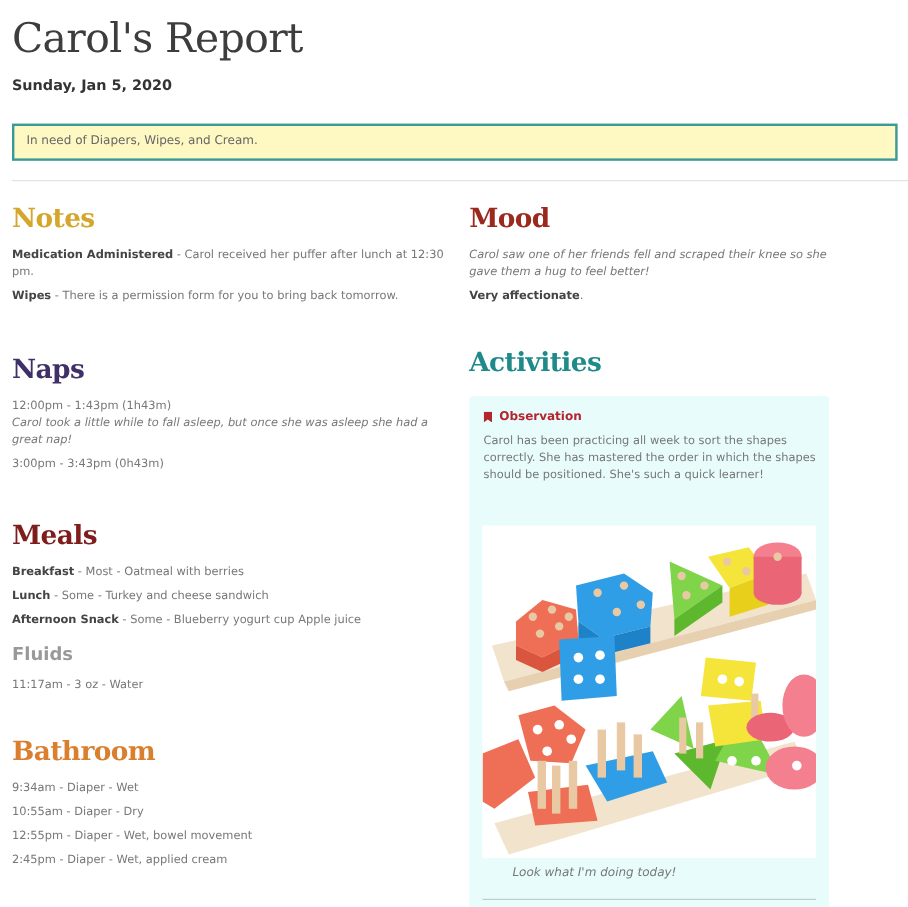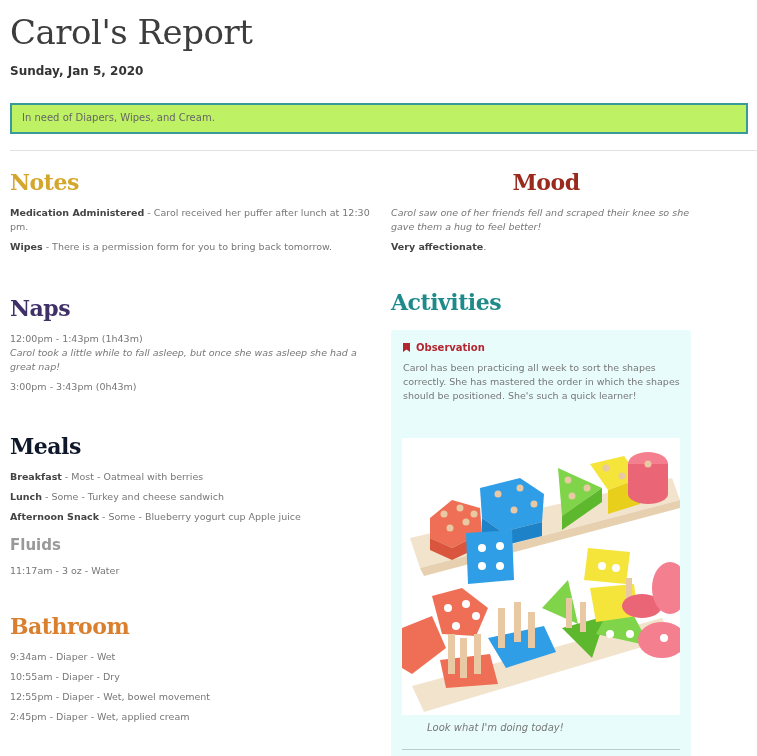--- a/index.html
+++ b/index.html
@@ -3,39 +3,39 @@
   <meta charset="utf-8">
   <style>
     * { box-sizing: border-box; margin: 0; padding: 0; }
     html, body { width: 757px; height: 756px; overflow: hidden; background: #ffffff; }
     body { font-family: "DejaVu Sans", sans-serif; color: #555; position: relative; }
     .serif { font-family: "DejaVu Serif", serif; }
 
     .title { position: absolute; left: 10px; top: 10px; font-size: 34px; line-height: 44px; color: #3d3d3d; letter-spacing: -0.5px; font-weight: normal; }
     .date { position: absolute; left: 10px; top: 64px; font-size: 12px; font-weight: bold; color: #333; }
 
-    .alert { position: absolute; left: 10px; top: 103px; width: 738px; height: 31px; border: 2px solid #3a9a9a; background: #bef264; font-size: 10px; color: #666; padding: 7px 10px; }
+    .alert { position: absolute; left: 10px; top: 103px; width: 738px; height: 31px; border: 2px solid #3a9a9a; background: #fef9c3; font-size: 10px; color: #666; padding: 7px 10px; }
 
     .divider { position: absolute; left: 10px; top: 150px; width: 747px; height: 1px; background: #e2e2e2; }
 
     .col-left { position: absolute; left: 10px; top: 168px; width: 360px; }
     .col-right { position: absolute; left: 391px; top: 168px; width: 310px; }
 
     .section { position: absolute; left: 0; width: 100%; }
     .section h2 { font-family: "DejaVu Serif", serif; font-size: 22px; font-weight: bold; line-height: 28px; letter-spacing: -0.5px; margin-bottom: 10px; }
     .line { font-size: 9.5px; line-height: 14px; color: #777; margin-bottom: 6px; }
     .line b { color: #444; }
     .line i { color: #777; }
     .tight { margin-bottom: 0; }
 
     .notes h2 { color: #d4a72c; }
     .naps h2 { color: #3f3168; }
-    .meals h2 { color: #0f172a; }
+    .meals h2 { color: #7f1d1d; }
     .bath h2 { color: #d97f2e; }
-    .mood h2 { color: #9a2a1e; text-align: center; }
+    .mood h2 { color: #9a2a1e; }
     .act h2 { color: #1f8a8a; }
 
     .fluids-label { font-size: 15px; font-weight: bold; color: #999; margin-top: 12px; margin-bottom: 10px; }
 
     .card { position: absolute; left: 0; top: 162px; width: 300px; height: 430px; background: #e9fcfc; border-radius: 3px; padding: 12px 11px 0 12px; }
     .obs { display: flex; align-items: center; font-size: 10px; font-weight: bold; color: #b3252f; margin-bottom: 8px; }
     .bookmark { width: 7px; height: 9px; background: #b3252f; margin-right: 6px; clip-path: polygon(0 0, 100% 0, 100% 100%, 50% 72%, 0 100%); }
     .card p { font-size: 9.5px; line-height: 14px; color: #777; }
     .photo { position: absolute; left: 11px; top: 108px; width: 278px; height: 277px; background: #fff; overflow: hidden; }
     .caption { position: absolute; left: 12px; top: 392px; font-size: 10px; font-style: italic; color: #777; margin-left: 24px; }

